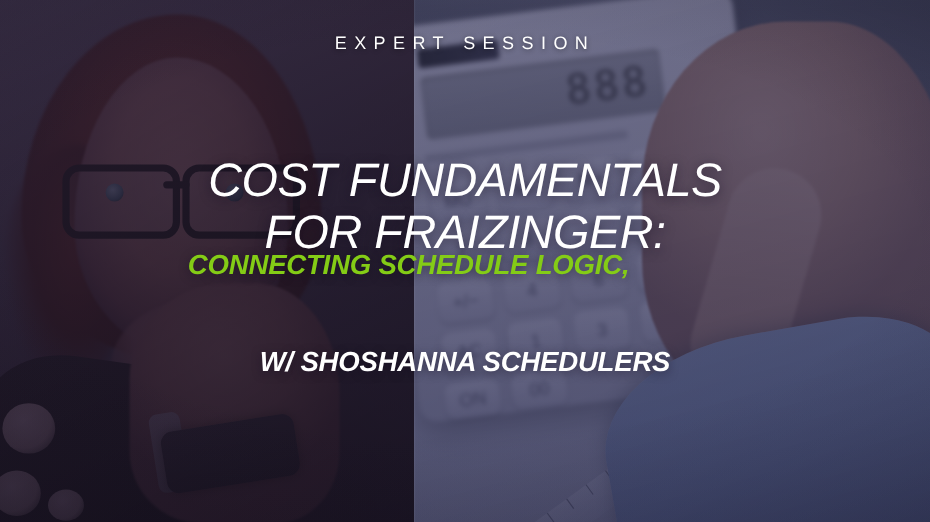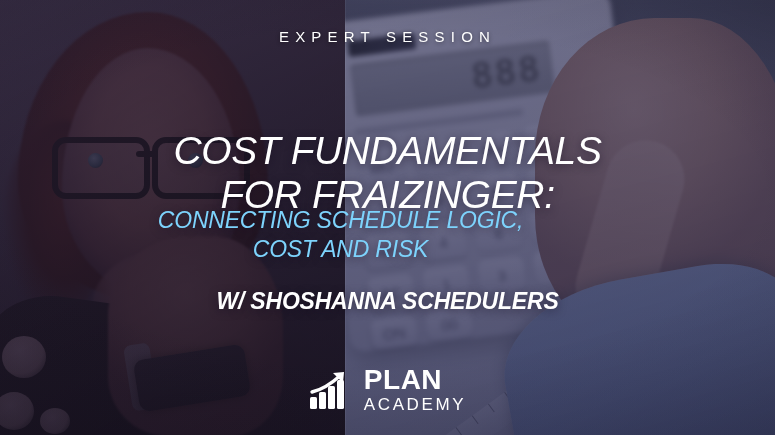--- a/index.html
+++ b/index.html
@@ -122,21 +122,21 @@
   
   .content{position:absolute;inset:0;}
   .eyebrow{position:absolute;top:28px;left:0;width:775px;text-align:center;
      font-size:15px;font-weight:400;color:#ffffff;letter-spacing:6.2px;
      text-shadow:0 1px 4px rgba(0,0,0,.45);}
   .title{position:absolute;top:85px;left:0;width:775px;text-align:center;
      font-size:39px;line-height:44px;font-weight:normal;font-style:italic;color:#fff;
      letter-spacing:-.4px;text-shadow:0 2px 9px rgba(20,12,32,.55);margin-top:44px;}
   .title .ln{display:block;}
   .subtitle{position:absolute;top:206px;left:0;width:681px;text-align:center;
-     font-size:23px;line-height:29px;font-weight:normal;font-style:italic;color:#7dd3fc;
+     font-size:23px;line-height:29px;font-weight:bold;font-style:italic;color:#84cc16;
      letter-spacing:-.2px;text-shadow:0 2px 8px rgba(20,12,32,.5);}
   .subtitle .ln{display:block;}
   .presenter{position:absolute;top:288px;left:0;width:775px;text-align:center;
      font-size:23px;font-weight:bold;font-style:italic;color:#fff;
      letter-spacing:-.2px;text-shadow:0 2px 8px rgba(20,12,32,.5);}
 
   
   .logo{position:absolute;left:0;bottom:22px;width:775px;
      display:flex;align-items:center;justify-content:center;gap:9px;}
   .logo-mark{width:46px;height:40px;flex:0 0 auto;}
@@ -238,36 +238,19 @@
 
     <div class="eyebrow">EXPERT SESSION</div>
 
     <div class="title">
       <span class="ln">COST FUNDAMENTALS</span>
       <span class="ln">FOR FRAIZINGER:</span>
     </div>
 
     <div class="subtitle">
       <span class="ln">CONNECTING SCHEDULE LOGIC,</span>
-      <span class="ln">COST AND RISK</span>
     </div>
 
     <div class="presenter">W/ SHOSHANNA SCHEDULERS</div>
 
-    <div class="logo">
-      <span class="logo-mark">
-        <svg viewBox="0 0 46 40" width="46" height="40" aria-hidden="true">
-          <rect x="1" y="27" width="7" height="12" rx="1.6" fill="#ffffff"></rect>
-          <rect x="10" y="22" width="7" height="17" rx="1.6" fill="#ffffff"></rect>
-          <rect x="19" y="16" width="7" height="23" rx="1.6" fill="#ffffff"></rect>
-          <rect x="28" y="10" width="7" height="29" rx="1.6" fill="#ffffff"></rect>
-          <path d="M3 22 C12 20 22 14 32 5" stroke="#ffffff" stroke-width="3.4" fill="none" stroke-linecap="round"></path>
-          <path d="M24 3 L35 2 L34 13 Z" fill="#ffffff"></path>
-        </svg>
-      </span>
-      <span class="logo-words">
-        <span class="logo-plan">PLAN</span>
-        <span class="logo-academy">ACADEMY</span>
-      </span>
-    </div>
 
   </div>
 </div>
 
 </body></html>

